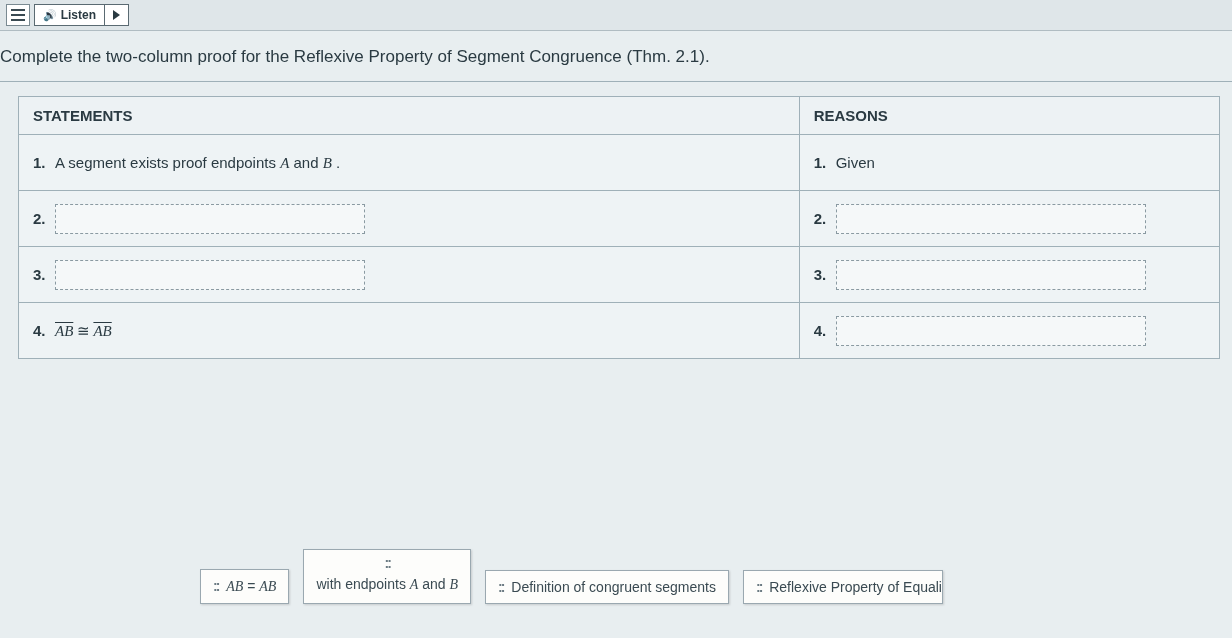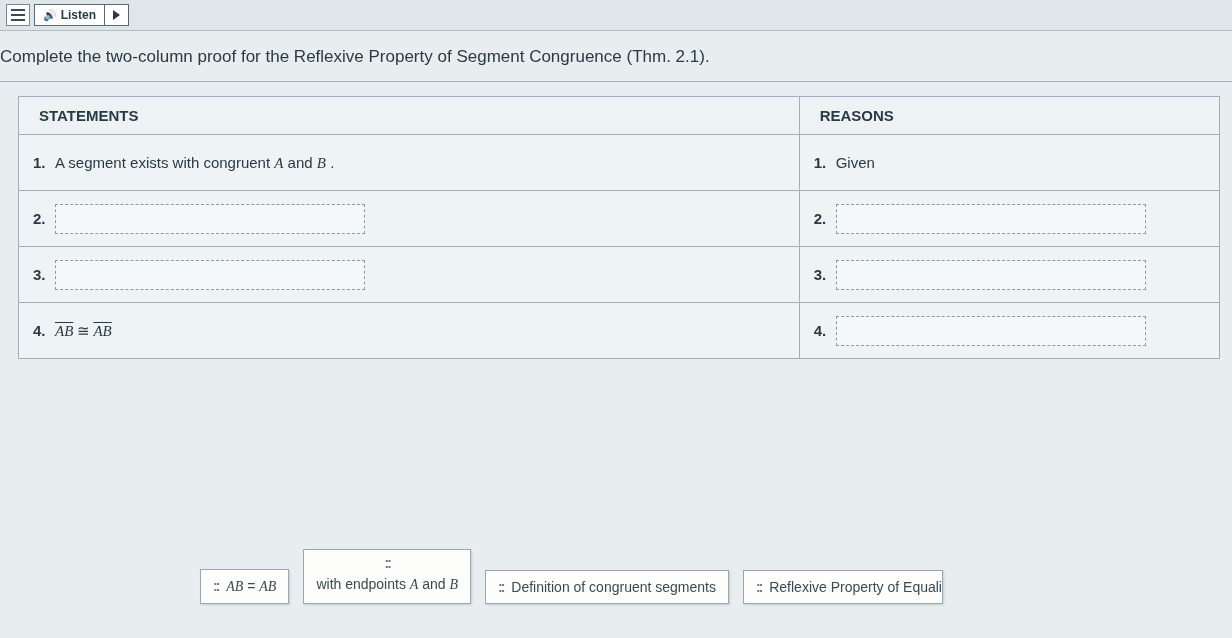--- a/index.html
+++ b/index.html
@@ -65,21 +65,21 @@
     width: 100%;
     border-collapse: collapse;
     background: #eef3f5;
     border: 1px solid #9fb0b8;
   }
   .proof-table th {
     text-align: left;
     font-weight: bold;
     font-size: 15px;
     color: #2a3a42;
-    padding: 10px 20px;
+    padding: 10px 14px;
     border: 1px solid #9fb0b8;
     background: #edf2f4;
   }
   .proof-table td {
     border: 1px solid #9fb0b8;
     padding: 10px 14px;
     font-size: 15px;
     color: #2a3a42;
     vertical-align: middle;
     height: 56px;
@@ -173,21 +173,21 @@
         <th class="col-reasons">REASONS</th>
       </tr>
     </thead>
     <tbody>
 
       <tr>
         <td>
           <div class="cell-line">
             <span class="cell-num">1.</span>
             <span>
-              <span>A segment exists with congruent </span><span class="ital">A</span><span> and </span><span class="ital">B</span><span> .</span>
+              <span>A segment exists proof endpoints </span><span class="ital">A</span><span> and </span><span class="ital">B</span><span> .</span>
             </span>
           </div>
         </td>
         <td>
           <div class="cell-line">
             <span class="cell-num">1.</span>
             <span>Given</span>
           </div>
         </td>
       </tr>

